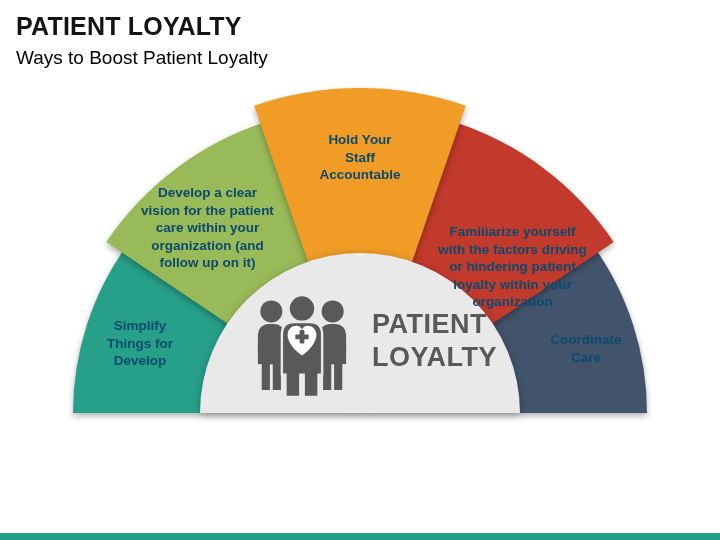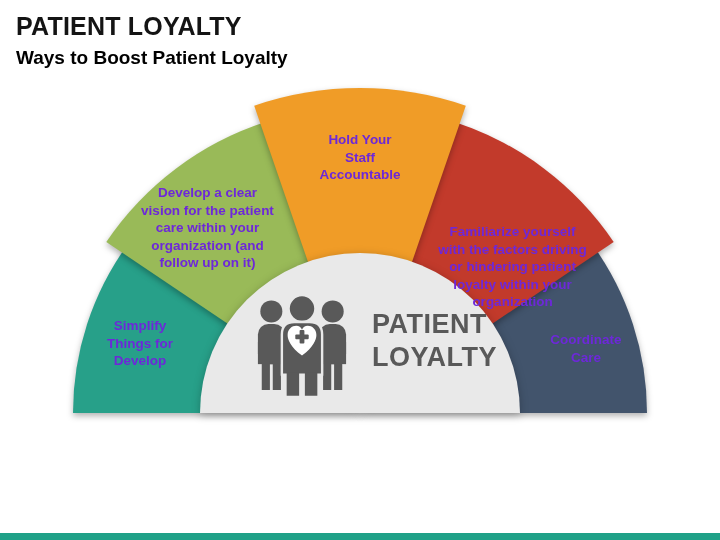--- a/index.html
+++ b/index.html
@@ -24,40 +24,40 @@
     margin: 0;
     font-size: 25px;
     font-weight: 700;
     color: #141414;
     letter-spacing: 0.2px;
     line-height: 1.15;
   }
   .title-block .subtitle {
     margin-top: 6px;
     font-size: 19px;
-    font-weight: 700;
+    font-weight: 400;
     color: #000000;
     line-height: 1.2;
   }
   svg.fan {
     position: absolute;
     left: 0;
     top: 0;
     width: 720px;
     height: 540px;
   }
   .wedge {
     filter: drop-shadow(0 3px 3px rgba(0,0,0,0.30));
   }
   .inner-circle {
     filter: drop-shadow(0 2px 4px rgba(0,0,0,0.25));
   }
   .seg-label {
     position: absolute;
-    color: #6d28d9;
+    color: #0c4a6e;
     font-weight: 700;
     font-size: 13.5px;
     line-height: 1.3;
     text-align: center;
     white-space: pre-line;
     pointer-events: none;
   }
   .label-simplify    { left: 78px;  top: 317px; width: 124px; }
   .label-vision      { left: 120px; top: 184px; width: 175px; text-align: center; }
   .label-accountable { left: 298px; top: 131px; width: 124px; }

